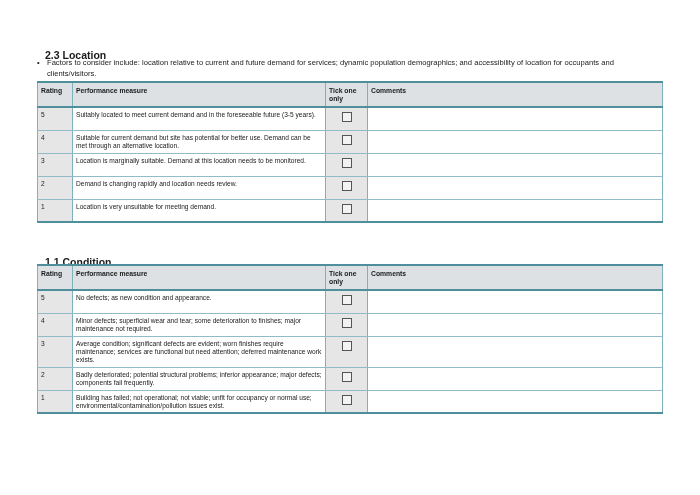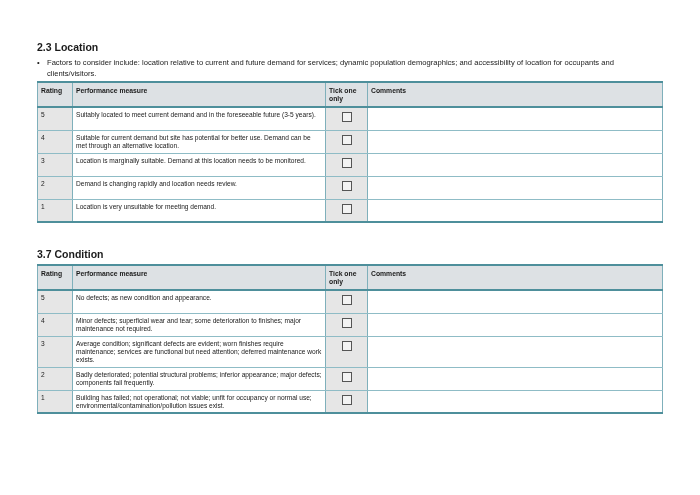--- a/index.html
+++ b/index.html
@@ -1,18 +1,18 @@
 <!DOCTYPE html>
 <html><head>
 <meta charset="utf-8">
 <style>
   html, body { margin: 0; padding: 0; background: #ffffff; }
   body { width: 700px; height: 495px; position: relative; overflow: hidden;
          font-family: "Liberation Sans", sans-serif; color: #1a1a1a; }
-  .section-title { position: absolute; left: 37px; font-size: 10.5px; font-weight: bold; margin: 0; }
+  .section-title { position: absolute; left: 37px; font-size: 10.5px; font-weight: bold; margin: 8px; }
   .bullet { position: absolute; left: 37px; top: 58px; width: 620px; font-size: 7.6px; line-height: 10.5px; }
   .bullet .dot { position: absolute; left: 0; top: 0; }
   .bullet .txt { display: block; padding-left: 10px; }
   table.rt { position: absolute; left: 37px; width: 625px; border-collapse: collapse;
              font-size: 6.6px; line-height: 8.2px; table-layout: fixed; }
   table.rt th, table.rt td { border-left: 1px solid #7fb0bb; border-right: 1px solid #7fb0bb; vertical-align: top; text-align: left; padding: 3px 3px 2px 3px; }
   table.rt thead th { background: #dde1e4; font-weight: bold; font-size: 6.8px; border-top: 2px solid #4e8f9b; border-bottom: 2px solid #4e8f9b; padding-top: 4px; }
   table.rt tbody td { border-bottom: 1px solid #8fbcc6; }
   table.rt tbody tr:last-child td { border-bottom: 2px solid #4e8f9b; }
   td.rating { background: #e6e6e6; }
@@ -71,21 +71,21 @@
     </tr>
     <tr style="height:23px;">
       <td class="rating">1</td>
       <td>Location is very unsuitable for meeting demand.</td>
       <td class="tick"><span class="cb"></span></td>
       <td class="comments"></td>
     </tr>
   </tbody>
 </table>
 
-<h2 class="section-title" style="top:248px;">3.7 Condition</h2>
+<h2 class="section-title" style="top:248px;">1.1 Condition</h2>
 
 <table class="rt" style="top:264px;">
   <colgroup>
       <col style="width:35px">
       <col style="width:253px">
       <col style="width:42px">
       <col style="width:295px">
     </colgroup>
   <thead>
     <tr style="height:25px;">

